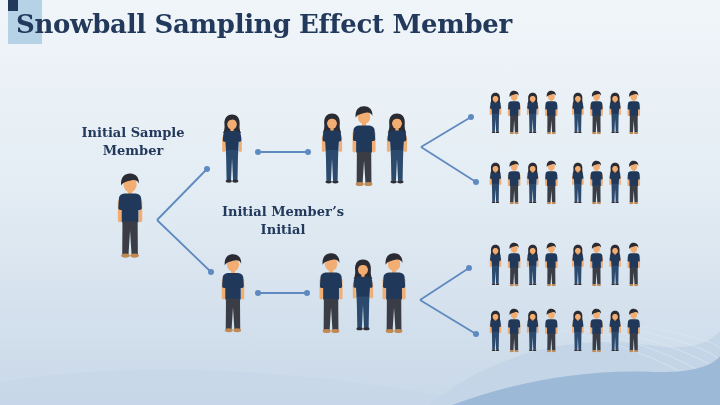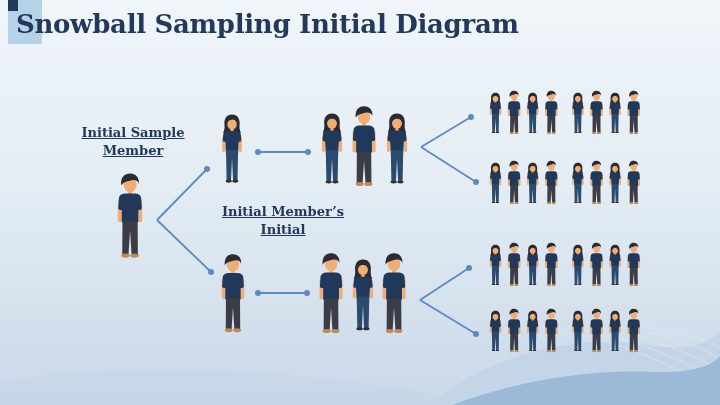--- a/index.html
+++ b/index.html
@@ -6,21 +6,21 @@
   body{width:720px;height:405px;overflow:hidden;font-family:"DejaVu Serif","Liberation Serif",serif;}
   #slide{position:relative;width:720px;height:405px;overflow:hidden;
     background:linear-gradient(180deg,var(--bg-top,#f0f5f9) 0%,var(--bg-mid,#e3ecf4) 45%,var(--bg-bottom,#c9d8e8) 100%);}
   
   .accent-light{position:absolute;left:8px;top:0;width:34px;height:44px;background:var(--accent-light,#b5d2e6);}
   .accent-dark{position:absolute;left:8px;top:0;width:10px;height:11px;background:var(--accent-dark,#22395c);}
   h1{position:absolute;left:16px;top:9px;margin:0;font-size:26px;font-weight:bold;
      letter-spacing:-0.3px;color:var(--title,#22395c);white-space:nowrap;}
   
   .label{position:absolute;font-size:13px;font-weight:bold;line-height:1.4;text-align:center;
-     color:var(--label,#22395c);text-decoration:underline;}
+     color:var(--label,#22395c);}
   .label-initial{left:77px;top:124px;width:112px;}
   .label-contacts{left:221px;top:203px;width:124px;}
   
   svg.layer{position:absolute;left:0;top:0;width:720px;height:405px;display:block;}
   .connectors path,.connectors line{stroke:var(--connector,#5f8ac0);stroke-width:1.8;fill:none;}
   .connectors circle{fill:var(--connector,#5f8ac0);stroke:none;}
   .waves .crest{fill:var(--wave-light,#c3d5e7);}
   .waves .deep{fill:var(--wave-dark,#9cb9d7);}
   .waves .sheen{fill:var(--wave-light,#c3d5e7);opacity:.35;}
   .waves .arc{stroke:var(--wave-line,#dde8f3);stroke-width:1.1;fill:none;opacity:.6;}
@@ -46,21 +46,21 @@
       <path class="arc" d="M578,328 C644,342 696,364 720,386"></path>
       <path class="arc" d="M596,327 C658,339 704,358 720,372"></path>
       <path class="arc" d="M614,326 C672,336 710,350 720,360"></path>
       <path class="arc" d="M632,325 C686,333 714,342 720,348"></path>
     </g>
     <path class="deep" d="M452,405 C514,382 584,369 654,372 C692,373 712,366 720,356 L720,405 Z"></path>
   </svg>
 
   <div class="accent-light"></div>
   <div class="accent-dark"></div>
-  <h1>Snowball Sampling Initial Diagram</h1>
+  <h1>Snowball Sampling Effect Member</h1>
 
   <div class="label label-initial">Initial Sample Member</div>
   <div class="label label-contacts">Initial Member’s Initial</div>
 
   <svg class="layer" viewBox="0 0 720 405">
     <defs>
       <g id="fig-man">
         <ellipse class="skin" cx="18" cy="13.5" rx="7.1" ry="8.1"></ellipse>
         <path class="hair" d="M8.4,14.5 C7.6,4.5 13,1.2 18.4,1.5 C24.6,1.9 28,6 27.5,12.5 C26.5,9.3 23.4,8 19.8,8.8 C14.8,9.9 10.2,10.8 8.4,14.5 Z"></path>
         <rect class="skin" x="15.7" y="19.5" width="4.6" height="4.6"></rect>

